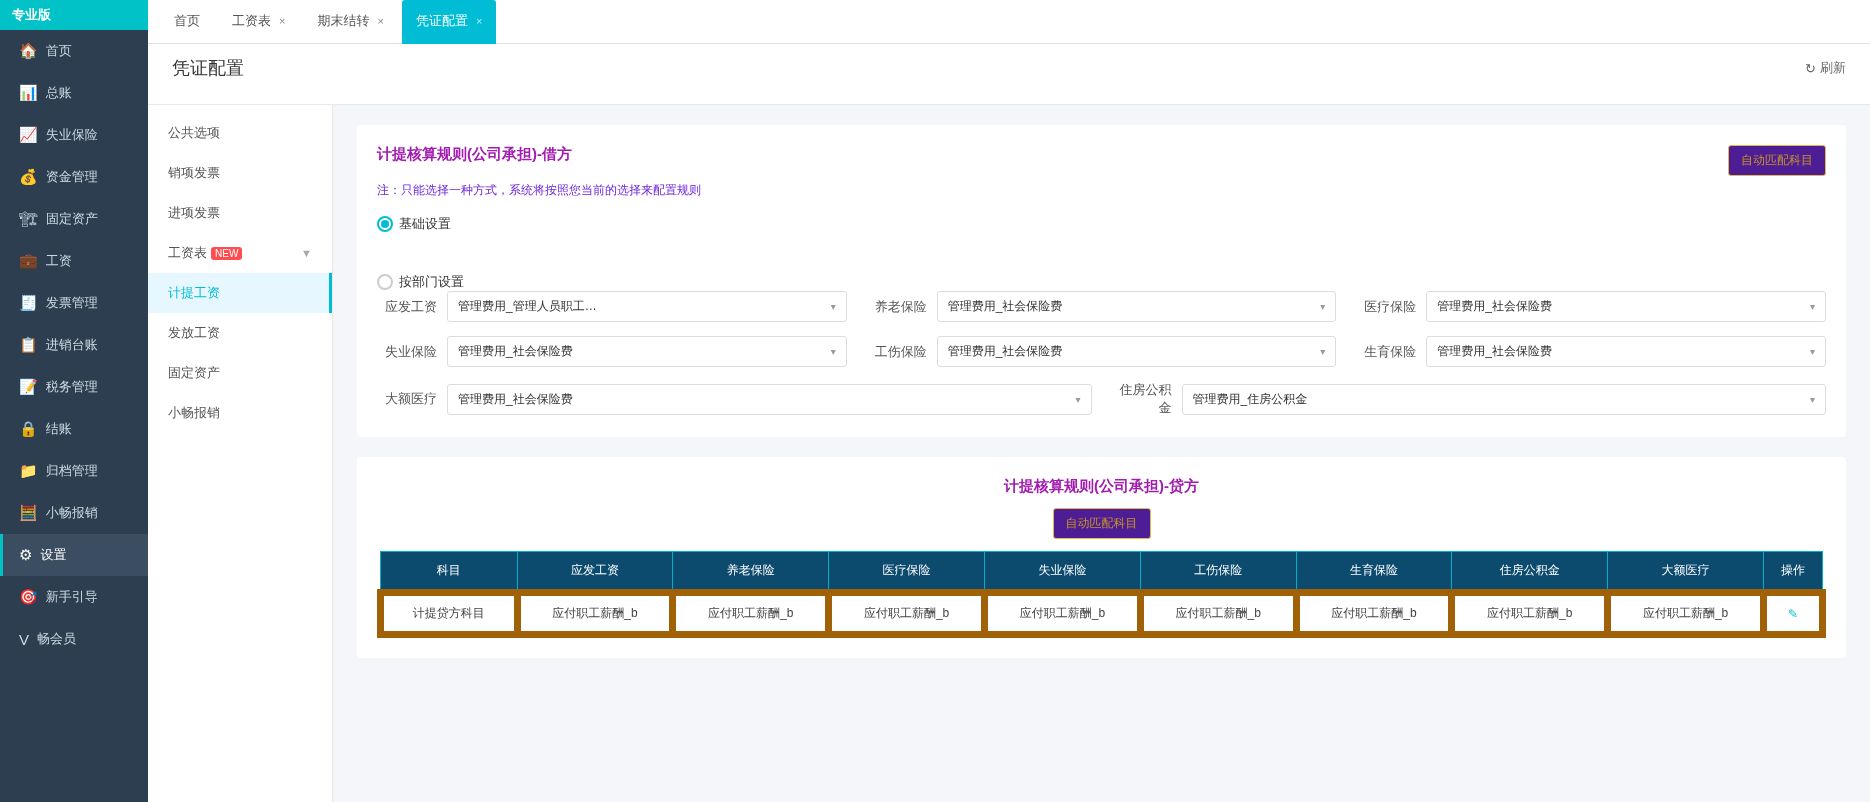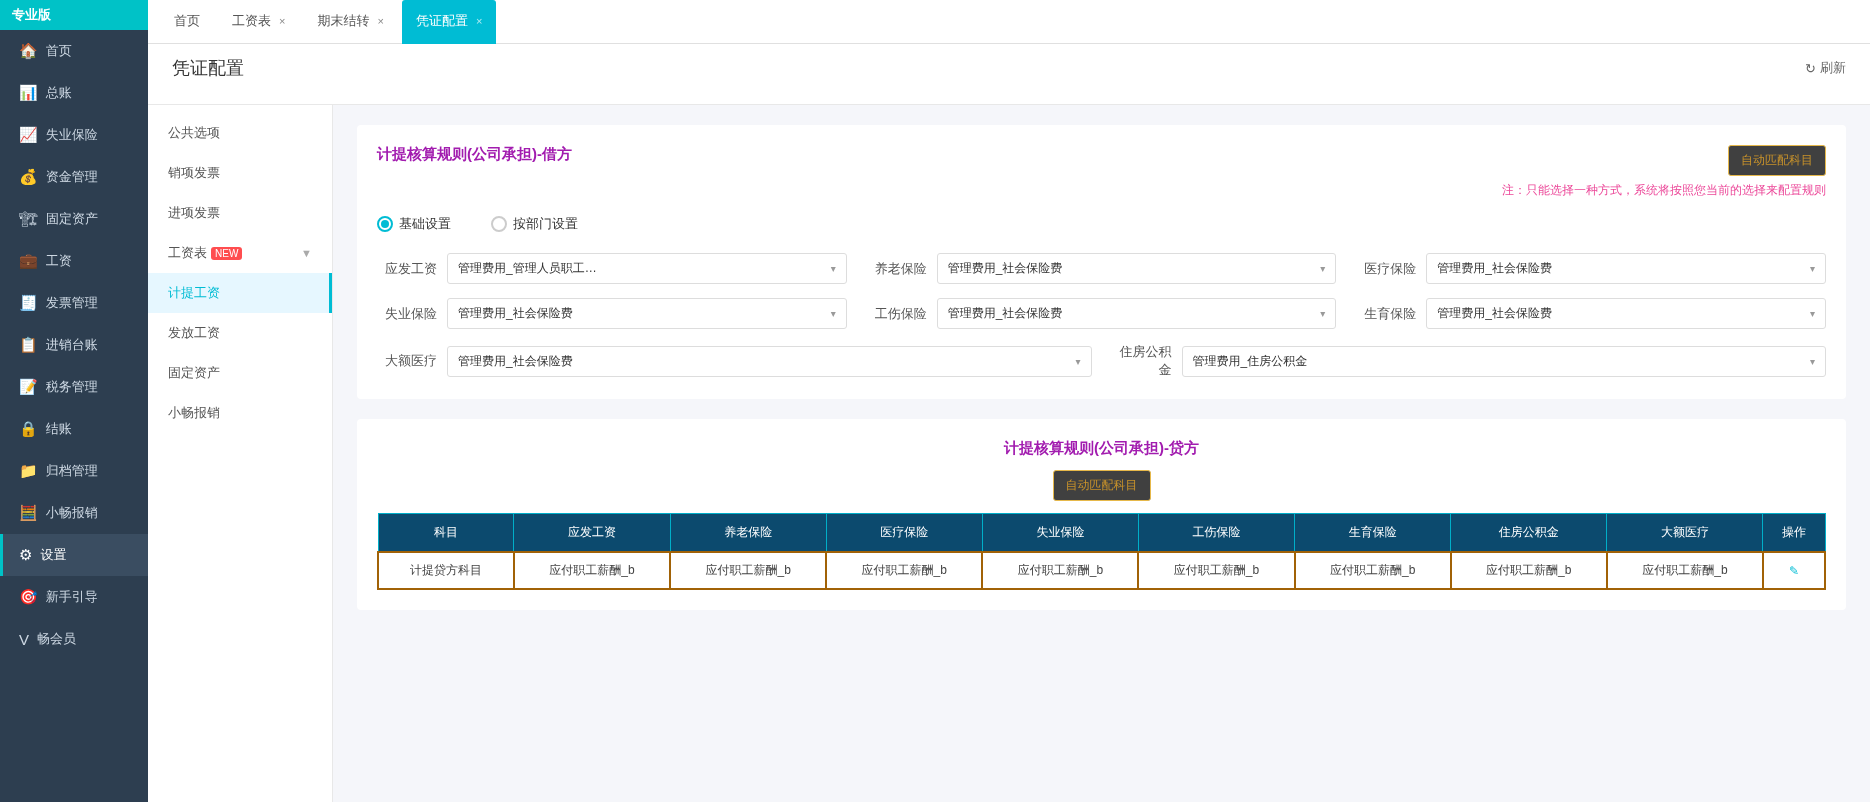--- a/index.html
+++ b/index.html
@@ -166,32 +166,31 @@
       padding: 20px;
       margin-bottom: 20px;
     }
     .section-title {
       font-size: 15px;
       font-weight: 700;
       color: #a21caf;
       margin-bottom: 12px;
     }
     .notice-text {
-      color: #ec4899;
+      color: #6d28d9;
       font-size: 12px;
       margin-bottom: 16px;
-      text-align: right;
     }
 
     
     .radio-group {
       display: flex;
       gap: 40px;
-      margin-bottom: 20px;
-      align-items: flex-end;
+      align-items: flex-start;
+      flex-direction: column;
     }
     .radio-item {
       display: flex;
       align-items: center;
       gap: 6px;
       cursor: pointer;
       font-size: 13px;
     }
     .radio-circle {
       width: 16px;
@@ -248,21 +247,21 @@
       display: flex;
       align-items: center;
       justify-content: space-between;
       min-width: 160px;
     }
     .form-select .arrow { color: #999; font-size: 10px; }
 
     .auto-match-btn {
       border: 1px solid #e6b84a;
       color: #c8922a;
-      background: #404040;
+      background: #4c1d95;
       padding: 6px 12px;
       border-radius: 3px;
       cursor: pointer;
       font-size: 12px;
       float: right;
       margin-bottom: 8px;
     }
 
     
     .data-table {
@@ -280,21 +279,21 @@
       font-weight: 500;
       border: 1px solid #00afc9;
     }
     .data-table tbody tr {
       background: #fff;
     }
     .data-table tbody tr:nth-child(even) { background: #f9fafb; }
     .data-table tbody td {
       padding: 9px 8px;
       text-align: center;
-      border: 2px solid #a16207;
+      border: 7px solid #a16207;
       color: #444;
     }
     .table-cell-truncate {
       max-width: 120px;
       overflow: hidden;
       text-overflow: ellipsis;
       white-space: nowrap;
     }
     .edit-icon {
       color: #00bcd4;

